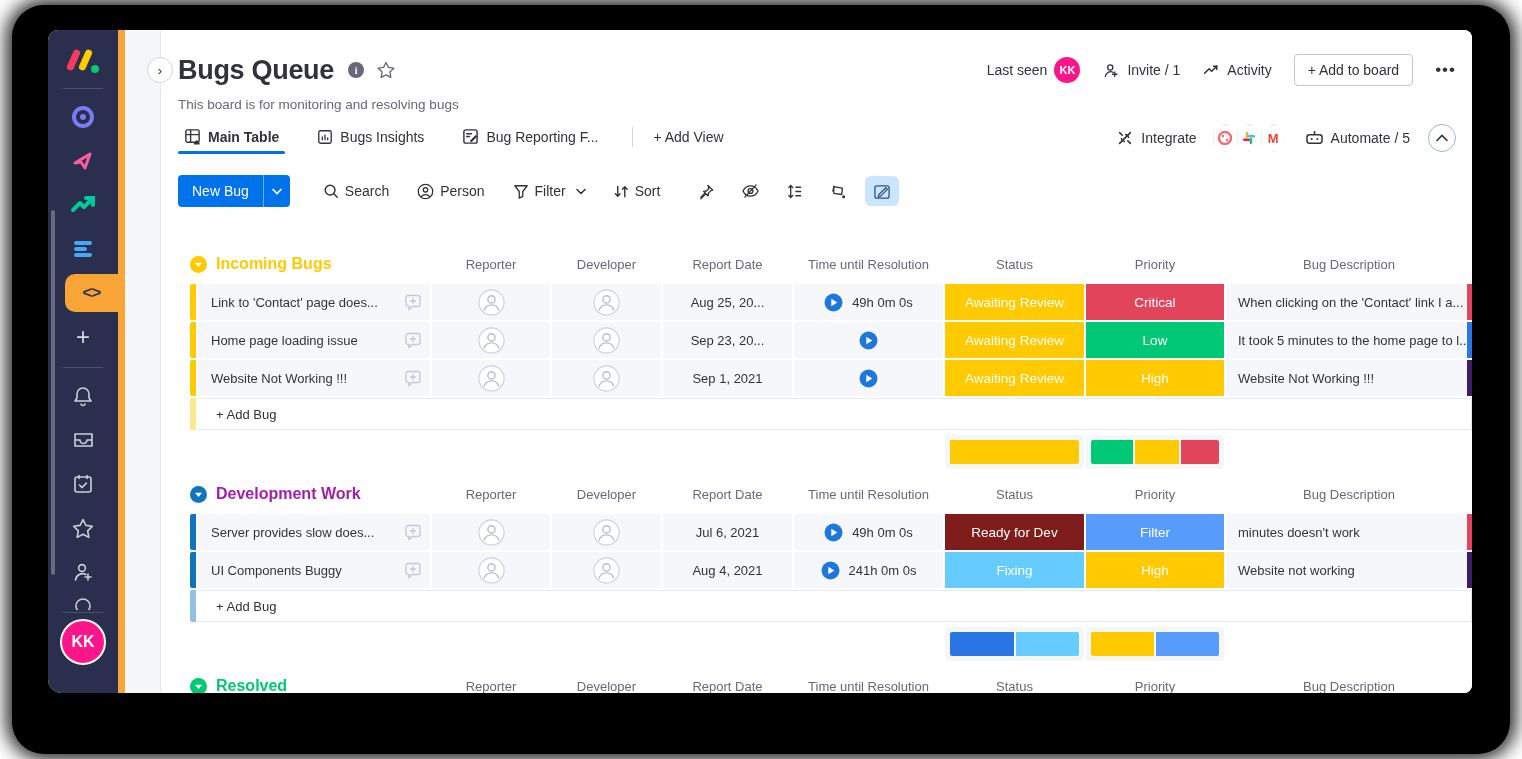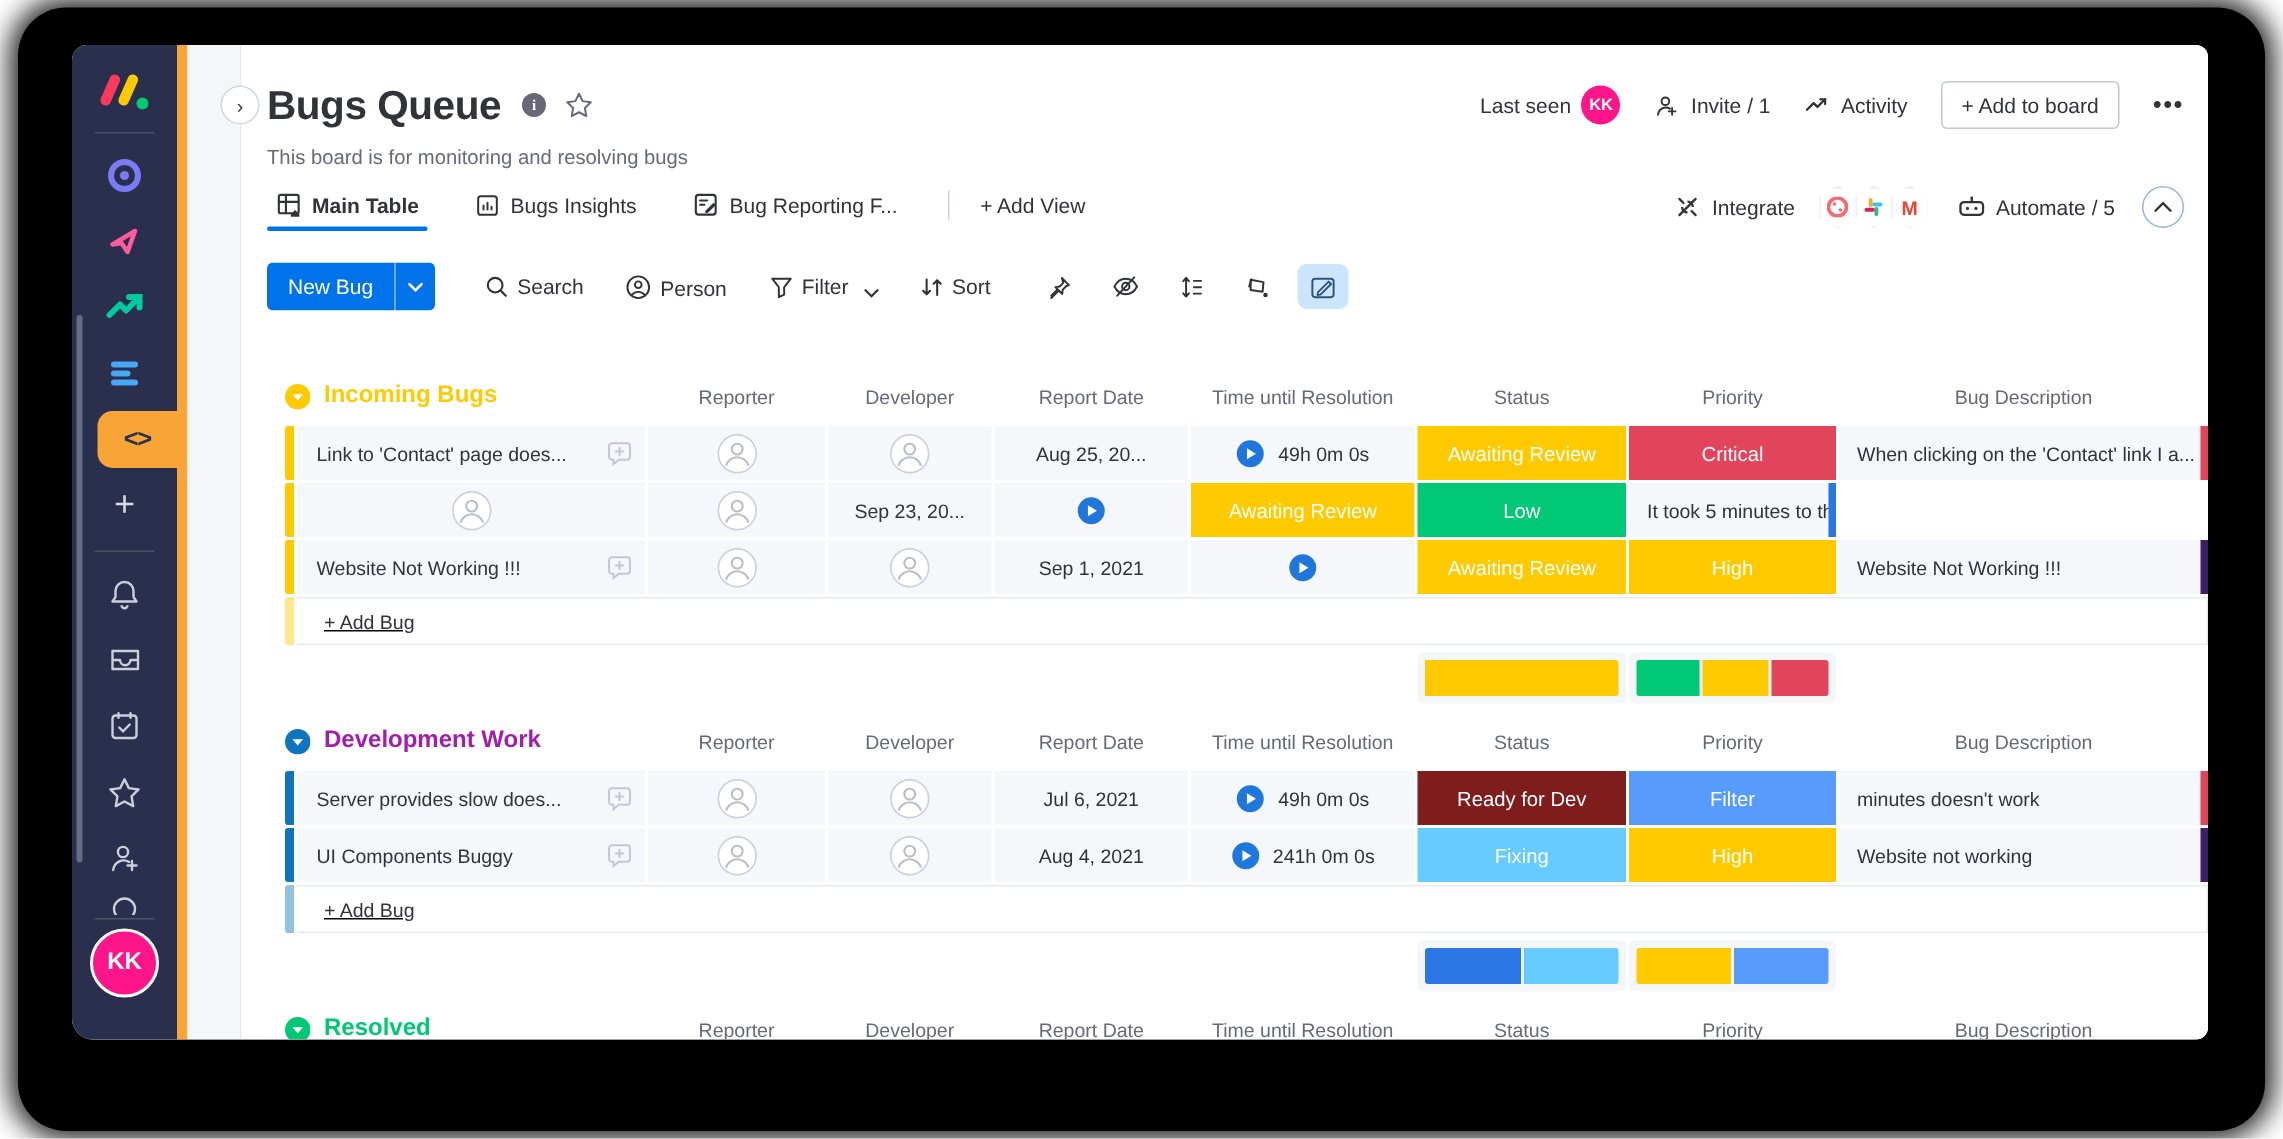--- a/index.html
+++ b/index.html
@@ -50,40 +50,40 @@
   .addview { font-size:14px; color:#323338; padding-bottom:9px; cursor:pointer; white-space:nowrap; }
   .tabs-right { margin-left:auto; display:flex; align-items:center; gap:18px; padding-bottom:6px; }
   .hexes { display:flex; }
   .hex { width:27px; height:29px; background:#fff; clip-path:polygon(50% 0,95% 25%,95% 75%,50% 100%,5% 75%,5% 25%); box-shadow:inset 0 0 0 2px #eef0f4; display:flex; align-items:center; justify-content:center; margin-left:-3px; font-size:12px; font-weight:bold; }
   .circ-btn { width:28px; height:28px; border-radius:50%; border:1px solid #9fb3d8; background:#fff; display:flex; align-items:center; justify-content:center; cursor:pointer; }
 
   .toolbar { display:flex; align-items:center; gap:10px; margin-top:18px; }
   .newbug { display:flex; border-radius:4px; overflow:hidden; cursor:pointer; margin-right:14px; }
   .newbug .lbl { background:#0073EA; color:#fff; font-size:14px; padding:8px 14px; }
   .newbug .dd { background:#0073EA; border-left:1px solid rgba(255,255,255,.4); color:#fff; width:27px; display:flex; align-items:center; justify-content:center; font-size:10px; }
-  .tool-item { display:flex; align-items:flex-end; gap:6px; font-size:14px; color:#323338; padding:6px 9px; border-radius:4px; cursor:pointer; white-space:nowrap; }
+  .tool-item { display:flex; align-items:center; gap:6px; font-size:14px; color:#323338; padding:6px 9px; border-radius:4px; cursor:pointer; white-space:nowrap; }
   .icon-btn { width:34px; height:30px; border-radius:6px; display:flex; align-items:center; justify-content:center; cursor:pointer; }
   .icon-btn.active { background:#CCE5FF; }
 
   
   .tablewrap { margin-left:12px; margin-top:44px; }
   .t-row { display:grid; grid-template-columns:6px 232px 118px 109px 129px 149px 139px 138px 1fr; column-gap:2px; }
   .g-head { height:26px; margin-bottom:7px; align-items:center; }
   .g-title { grid-column:1/3; display:flex; align-items:center; gap:9px; font-size:16px; font-weight:600; cursor:pointer; white-space:nowrap; }
   .col-lbl { font-size:13px; color:#676879; text-align:center; align-self:center; white-space:nowrap; overflow:hidden; }
   .t-row.item { height:36px; margin-bottom:2px; }
   .cell { background:#F6F7FB; display:flex; align-items:center; justify-content:center; font-size:13px; color:#323338; overflow:hidden; }
   .cell.name { justify-content:space-between; padding:0 8px 0 13px; }
   .cell.name .nm { flex:1; white-space:nowrap; overflow:hidden; }
   .cell.desc { justify-content:flex-start; padding-left:12px; position:relative; white-space:nowrap; }
   .edge-strip { position:absolute; right:0; top:0; bottom:0; width:5px; }
   .colorbar { border-radius:2px 0 0 2px; }
   .pill-cell { display:flex; align-items:center; justify-content:center; font-size:13.5px; color:#fff; cursor:pointer; }
   .timecell { gap:9px; }
-  .addrow { height:32px; margin-bottom:2px;text-decoration:underline; }
+  .addrow { height:32px; margin-bottom:2px; }
   .addrow .bar { border-radius:2px 0 0 2px; opacity:.45; }
   .addrow .body { grid-column:2/10; background:#fff; border:1px solid #E6E9EF; border-left:none; display:flex; align-items:center; font-size:13px; color:#323338; padding-left:18px; cursor:pointer; }
   .sumrow { margin-top:5px; height:34px; margin-bottom:2px; }
   .sumbox { background:#F5F6F8; border-radius:4px; padding:5px 5px; display:flex; }
   .sumbar { flex:1; display:flex; gap:2px; cursor:pointer; }
   .sumbar .seg { height:24px; }
   .sumbar .seg:first-child { border-radius:2px 0 0 2px; }
   .sumbar .seg:last-child { border-radius:0 2px 2px 0; }
   .group { margin-bottom:12px; }
 
@@ -413,20 +413,27 @@
               </div>
       <div class="pill-cell" style="background:#FFCB00">Awaiting Review</div>
       <div class="pill-cell" style="background:#E2445C">Critical</div>
       <div class="cell desc">
                 <span>When clicking on the 'Contact' link I a...</span>
                 <span class="edge-strip" style="background:#E2445C"></span>
               </div>
     </div>
             <div class="t-row item">
       <div class="colorbar" style="background:#FFCB00"></div>
+      <div class="cell name">
+                <span class="nm">Home page loading issue</span>
+                <svg width="18" height="18" viewBox="0 0 18 18">
+                  <path d="M4 2.5 h10 a2 2 0 0 1 2 2 v7 a2 2 0 0 1-2 2 H8.5 L5 16.5 v-3 H4 a2 2 0 0 1-2-2 v-7 a2 2 0 0 1 2-2z" fill="none" stroke="#C3C6D4" stroke-width="1.3"></path>
+                  <path d="M9 5.5 v5 M6.5 8 h5" stroke="#C3C6D4" stroke-width="1.3" stroke-linecap="round"></path>
+                </svg>
+              </div>
       <div class="cell">
                 <svg width="27" height="27" viewBox="0 0 27 27">
                   <circle cx="13.5" cy="13.5" r="12.6" fill="#fff" stroke="#CDD0DB" stroke-width="1.1"></circle>
                   <circle cx="13.5" cy="10.4" r="3.6" fill="none" stroke="#B9BEC9" stroke-width="1.4"></circle>
                   <path d="M6 21.5 a7.8 7.8 0 0 1 15 0" fill="none" stroke="#B9BEC9" stroke-width="1.4"></path>
                 </svg>
               </div>
       <div class="cell">
                 <svg width="27" height="27" viewBox="0 0 27 27">
                   <circle cx="13.5" cy="13.5" r="12.6" fill="#fff" stroke="#CDD0DB" stroke-width="1.1"></circle>

